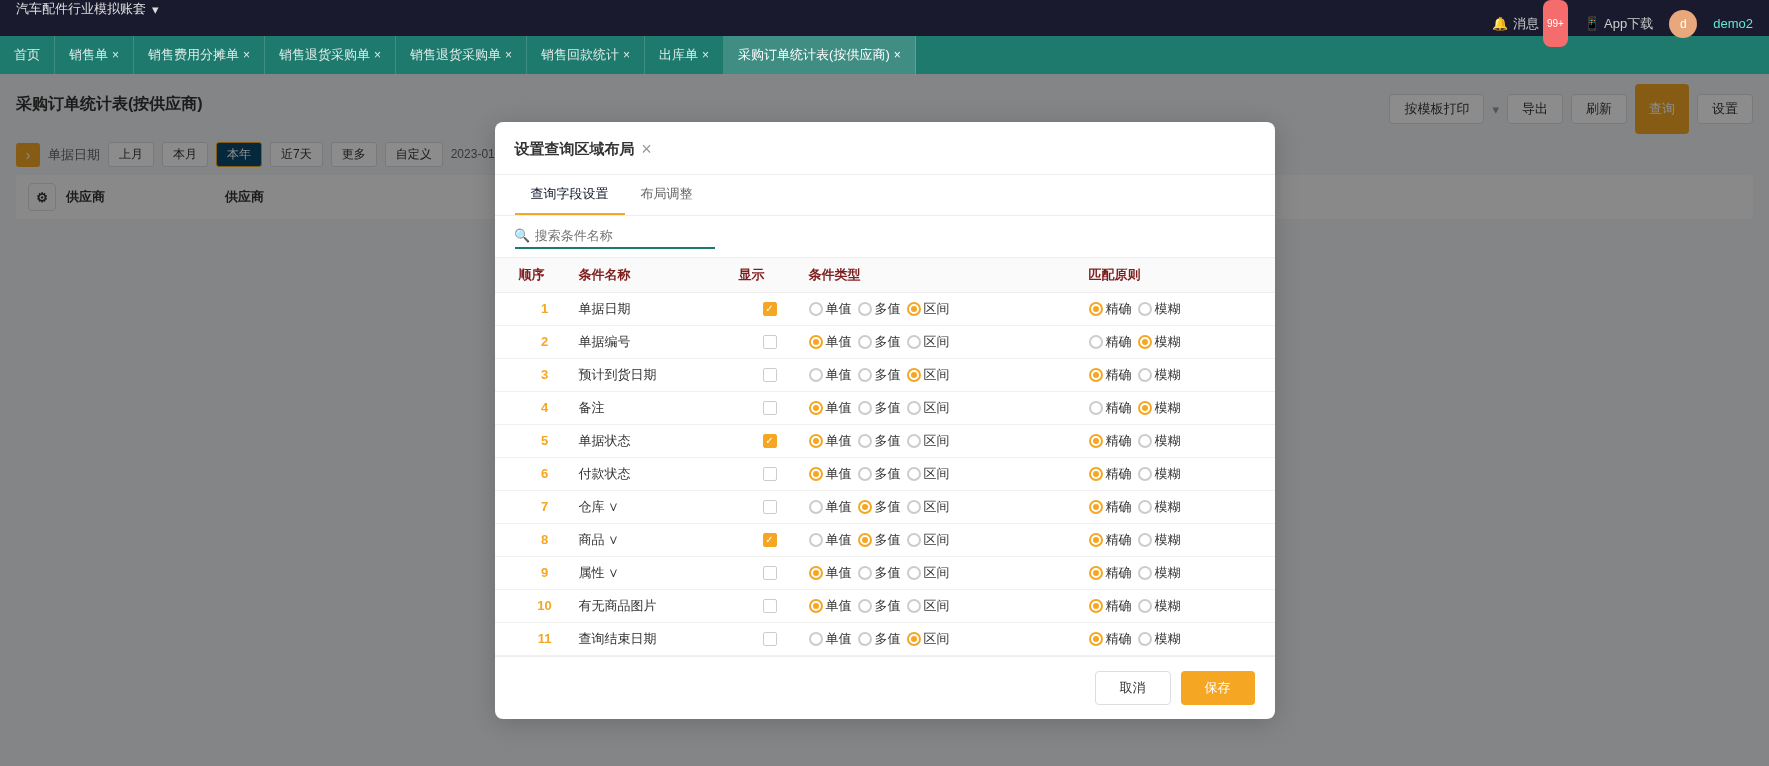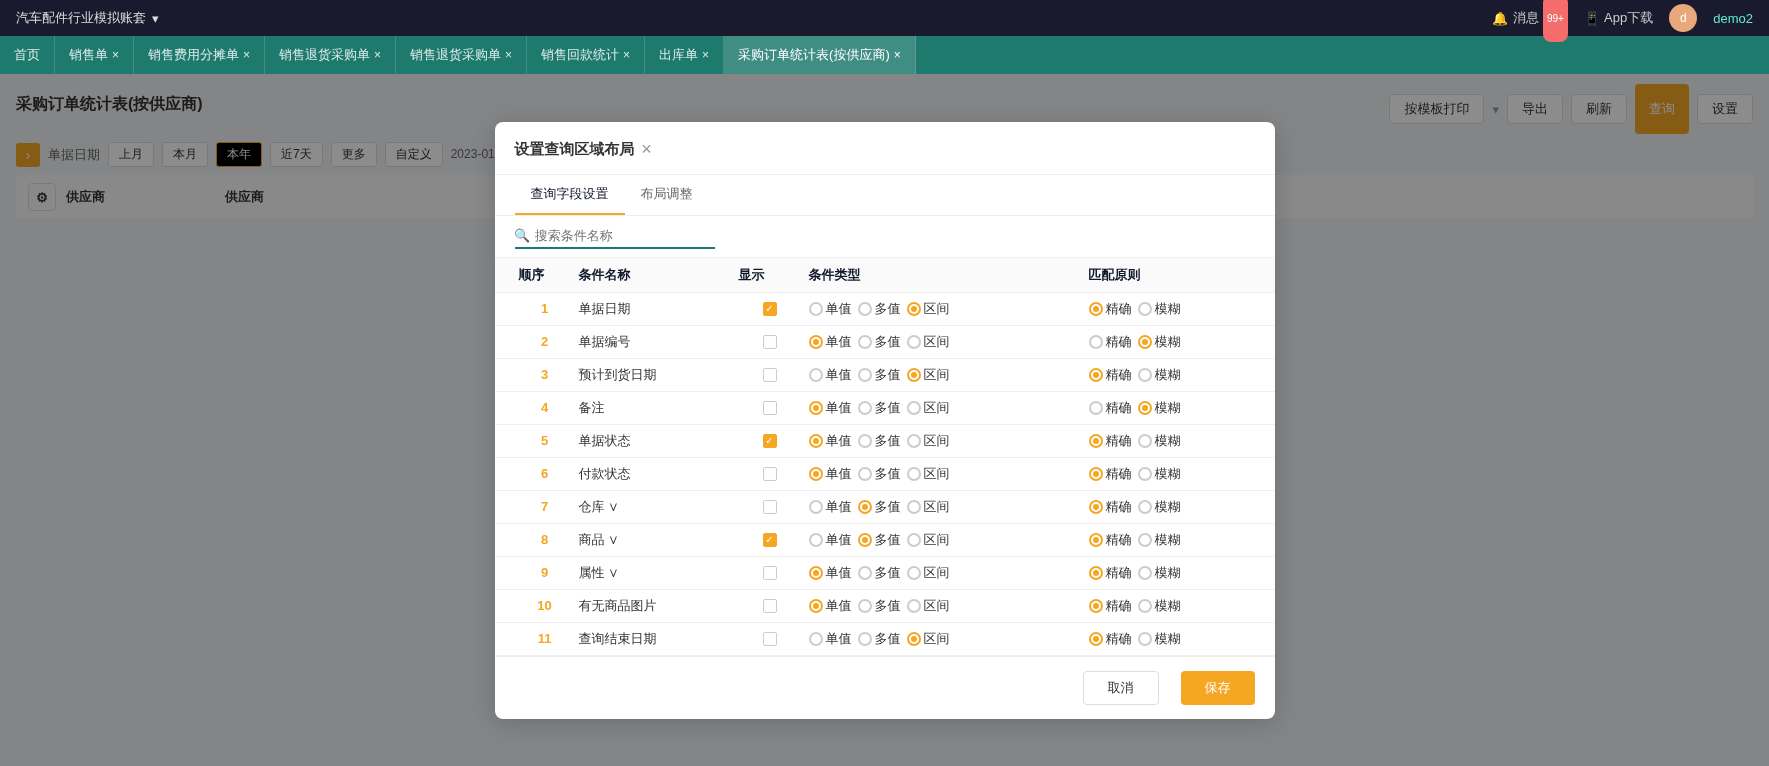--- a/index.html
+++ b/index.html
@@ -3,21 +3,21 @@
   <meta charset="utf-8">
   <style>
     * { box-sizing: border-box; margin: 0; padding: 0; }
     body { font-family: 'Microsoft YaHei', Arial, sans-serif; font-size: 13px; background: #f0f2f5; overflow: hidden; }
 
     
     .top-bar {
       background: #1a1a2e;
       height: 36px;
       display: flex;
-      align-items: center;
+      align-items: flex-start;
       justify-content: space-between;
       padding: 0 16px;
       color: #ccc;
     }
     .top-bar-left { font-size: 13px; color: #ddd; display: flex; align-items: center; gap: 6px; }
     .top-bar-right { display: flex; align-items: center; gap: 16px; font-size: 13px; }
     .notif-badge { position: relative; display: inline-flex; align-items: center; gap: 4px; }
     .badge-red { background: #f56c6c; color: #fff; border-radius: 8px; font-size: 10px; padding: 18px 4px; }
     .avatar-circle { width: 28px; height: 28px; border-radius: 50%; background: #e8a87c; display: flex; align-items: center; justify-content: center; color: #fff; font-size: 12px; }
 
@@ -51,21 +51,21 @@
     }
     .main-content { padding: 10px 16px; }
     .page-title { font-size: 16px; font-weight: bold; color: #333; margin-bottom: 10px; }
     .btn-orange { background: #f5a623; color: #fff; border: none; border-radius: 4px; padding: 16px 14px; cursor: pointer; font-size: 13px; }
     .btn-white { background: #fff; color: #333; border: 1px solid #ddd; border-radius: 4px; padding: 5px 14px; cursor: pointer; font-size: 13px; }
 
     
     .date-filter { display: flex; align-items: center; gap: 8px; margin-bottom: 8px; flex-wrap: wrap; }
     .filter-label { color: #666; }
     .filter-btn { padding: 3px 10px; border-radius: 3px; border: 1px solid #ddd; background: #fff; cursor: pointer; font-size: 12px; color: #333; }
-    .filter-btn.active { background: #000000; color: #fff; border-color: #f5a623; }
+    .filter-btn.active { background: #0c4a6e; color: #fff; border-color: #f5a623; }
 
     
     .table-wrapper { background: #fff; border-radius: 4px; overflow: hidden; }
     .table-header { display: flex; align-items: center; padding: 8px 12px; background: #fafafa; border-bottom: 1px solid #eee; font-weight: bold; color: #333; font-size: 13px; }
     .gear-btn { width: 28px; height: 28px; display: flex; align-items: center; justify-content: center; border: 1px solid #ddd; border-radius: 4px; cursor: pointer; margin-right: 10px; }
 
     
     .overlay {
       position: absolute;
       top: 0; left: 0; right: 0; bottom: 0;
@@ -103,37 +103,37 @@
 
     
     .dialog-search { padding: 12px 20px 8px; }
     .search-input-wrap { display: flex; align-items: center; border-bottom: 2px solid #1a7a6e; padding-bottom: 4px; width: 200px; }
     .search-input-wrap input { border: none; outline: none; font-size: 13px; color: #333; width: 160px; }
     .search-icon { color: #999; margin-right: 4px; }
 
     
     .conditions-table { flex: 1; overflow-y: auto; }
     .ct-header { display: grid; grid-template-columns: 60px 160px 70px 280px 220px; background: #fafafa; border-bottom: 1px solid #eee; border-top: 1px solid #eee; padding: 0 20px; }
-    .ct-header-cell { padding: 8px 4px; font-size: 13px; color: #0f172a; font-weight: bold; }
+    .ct-header-cell { padding: 8px 4px; font-size: 13px; color: #7f1d1d; font-weight: bold; }
     .ct-row { display: grid; grid-template-columns: 60px 160px 70px 280px 220px; padding: 0 20px; border-bottom: 1px solid #f0f0f0; align-items: center; }
     .ct-cell { padding: 7px 4px; font-size: 13px; color: #333; display: flex; align-items: center; }
     .ct-cell.order { color: #f5a623; font-weight: bold; justify-content: center; }
     .ct-cell.center { justify-content: center; }
 
     
     .radio-group { display: flex; align-items: center; gap: 6px; }
     .radio-item { display: flex; align-items: center; gap: 3px; cursor: pointer; }
     .radio-circle { width: 14px; height: 14px; border-radius: 50%; border: 2px solid #ccc; display: flex; align-items: center; justify-content: center; flex-shrink: 0; }
     .radio-circle.checked { border-color: #f5a623; }
     .radio-circle.checked::after { content: ''; width: 6px; height: 6px; border-radius: 50%; background: #f5a623; }
     .checkbox-sq { width: 14px; height: 14px; border: 1px solid #ccc; border-radius: 2px; display: flex; align-items: center; justify-content: center; flex-shrink: 0; }
     .checkbox-sq.checked { background: #f5a623; border-color: #f5a623; color: #fff; font-size: 10px; }
 
     
-    .dialog-footer { padding: 14px 20px; display: flex; justify-content: flex-end; gap: 22px; border-top: 1px solid #eee; }
+    .dialog-footer { padding: 14px 20px; display: flex; justify-content: flex-end; gap: 10px; border-top: 1px solid #eee; }
     .btn-cancel { background: #fff; color: #333; border: 1px solid #ddd; border-radius: 4px; padding: 7px 24px; cursor: pointer; font-size: 13px; }
     .btn-save { background: #f5a623; color: #fff; border: none; border-radius: 4px; padding: 7px 24px; cursor: pointer; font-size: 13px; }
 
     
     .right-actions { position: absolute; top: 10px; right: 16px; display: flex; align-items: center; gap: 8px; }
 
     
     .conditions-table::-webkit-scrollbar { width: 6px; }
     .conditions-table::-webkit-scrollbar-track { background: #f1f1f1; }
     .conditions-table::-webkit-scrollbar-thumb { background: #ccc; border-radius: 3px; }

